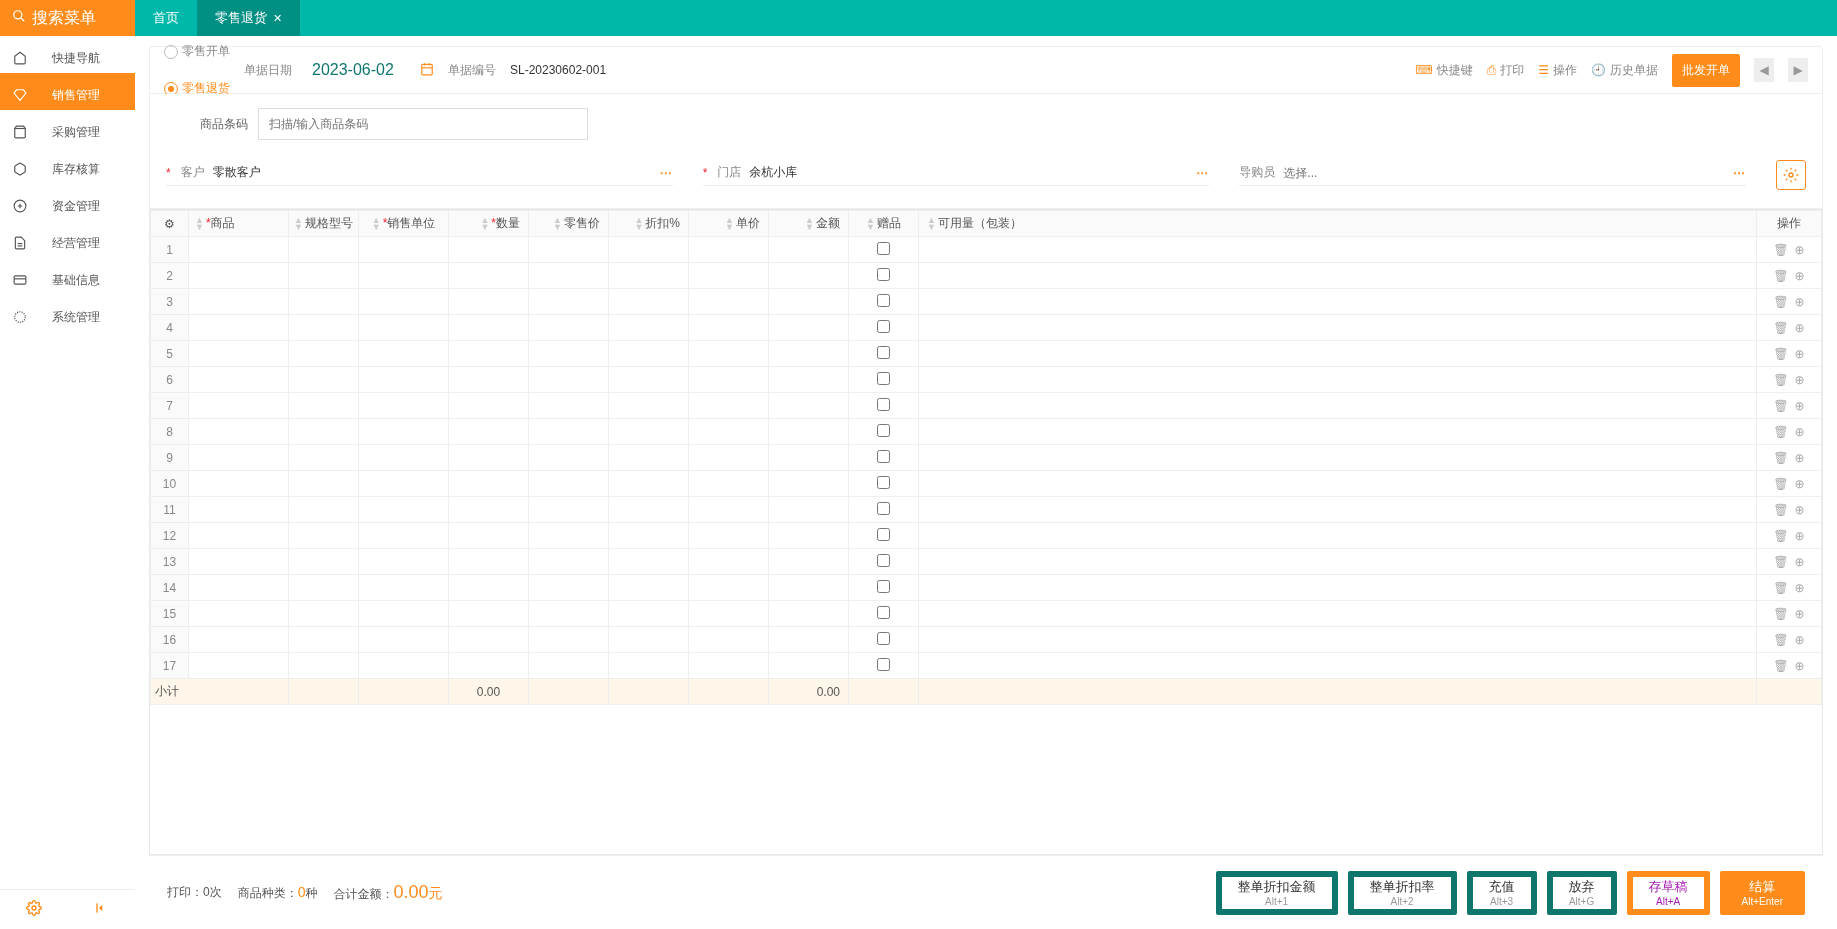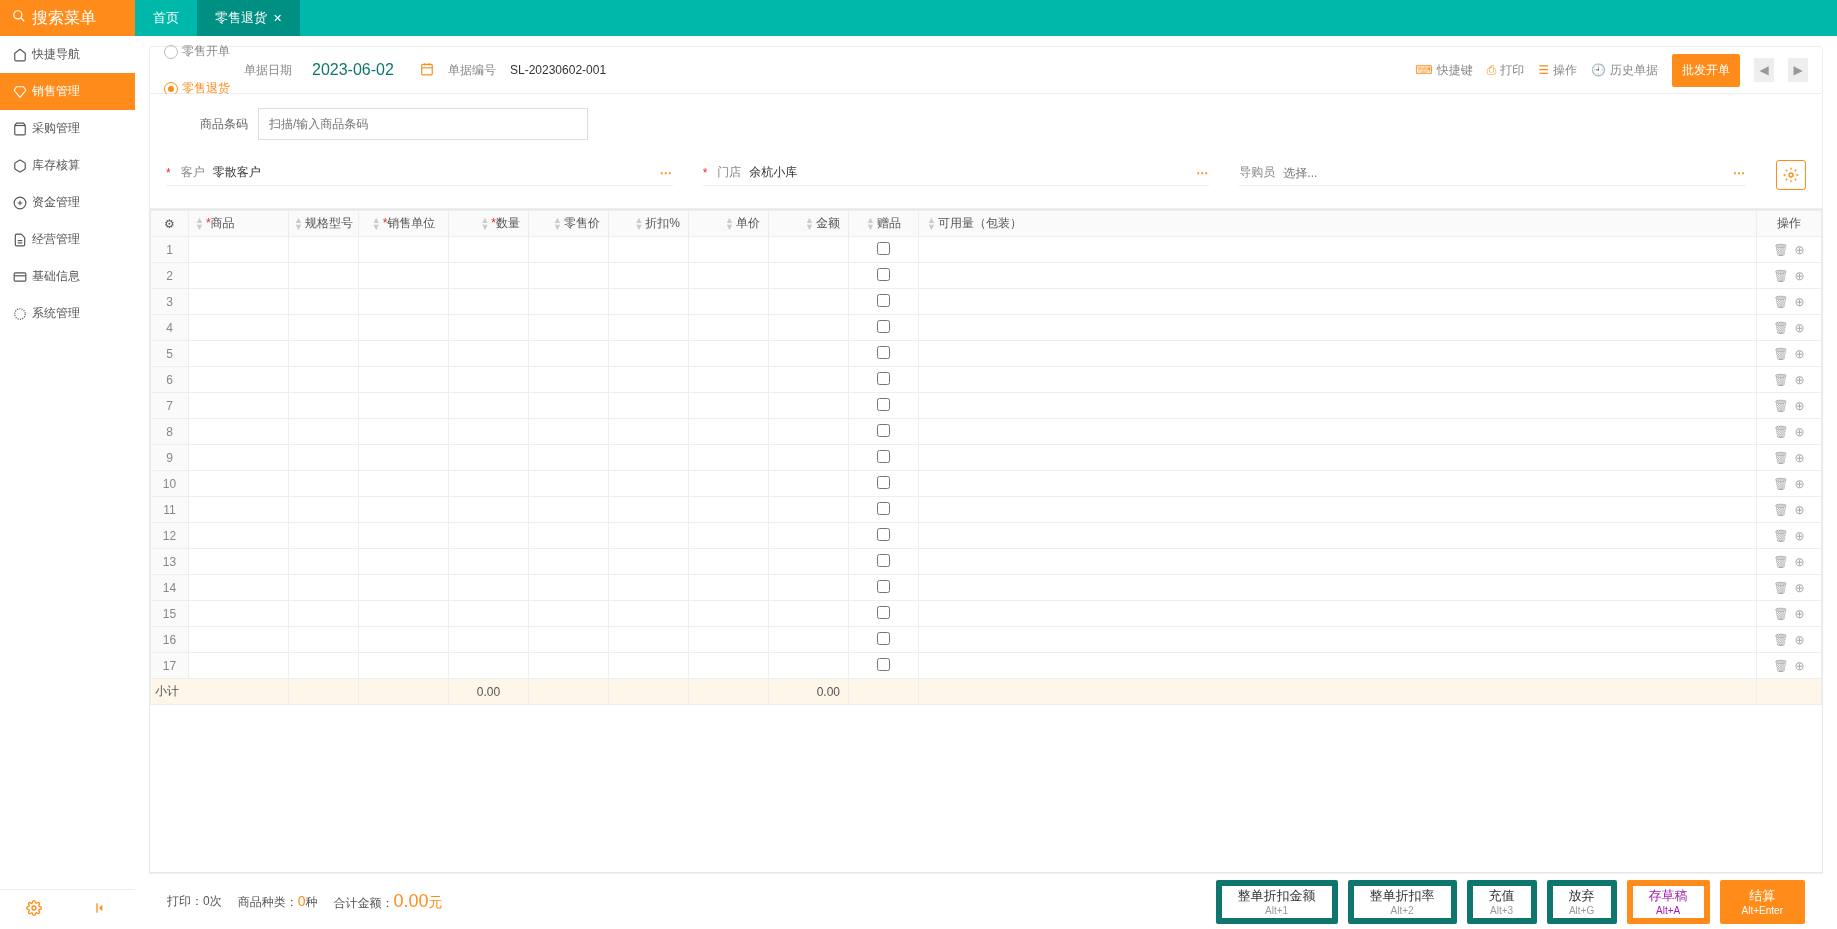--- a/index.html
+++ b/index.html
@@ -2,21 +2,21 @@
 <html><head>
 <meta charset="utf-8">
 <style>
 * { box-sizing: border-box; margin: 0; padding: 0; }
 body { font-family: "Microsoft YaHei", Arial, sans-serif; font-size: 12px; color: #333; background: #f5f5f5; overflow: hidden; }
 .app { display: flex; height: 929px; width: 1837px; position: relative; }
 
 
 .sidebar { width: 135px; background: #fff; display: flex; flex-direction: column; }
 .search-menu { height: 36px; background: #ff8c1a; color: #fff; display: flex; align-items: center; padding: 0 12px; gap: 6px; font-size: 16px; }
-.sidebar-item { height: 37px; display: flex; align-items: center; padding: 0 12px; gap: 4px; color: #555; cursor: pointer; }
+.sidebar-item { height: 37px; display: flex; align-items: flex-start; padding: 14px 12px; gap: 24px; color: #555; cursor: pointer; }
 .sidebar-item.active { background: #ff8c1a; color: #fff; }
 .sidebar-item .icon { width: 16px; height: 16px; display: inline-flex; align-items: center; justify-content: center; }
 .sidebar-footer { margin-top: auto; height: 40px; border-top: 1px solid #eee; display: flex; align-items: center; justify-content: space-around; color: #ff8c1a; }
 
 
 .main { flex: 1; display: flex; flex-direction: column; background: #fff; }
 
 
 .tabbar { height: 36px; background: #00b8a9; display: flex; align-items: stretch; }
 .tab { padding: 0 18px; display: flex; align-items: center; color: #fff; gap: 6px; cursor: pointer; font-size: 13px; }
@@ -73,21 +73,21 @@
 th:nth-child(6), td:nth-child(6){width:80px; text-align:right; padding-right:8px}
 th:nth-child(7), td:nth-child(7){width:80px; text-align:right; padding-right:8px}
 th:nth-child(8), td:nth-child(8){width:80px; text-align:right; padding-right:8px}
 th:nth-child(9), td:nth-child(9){width:80px; text-align:right; padding-right:8px}
 th:nth-child(10), td:nth-child(10){width:70px}
 th:nth-child(11), td:nth-child(11){text-align:left; padding-left:8px}
 th:nth-child(12), td:nth-child(12){width:65px}
 input[type=checkbox]{ width:13px; height:13px; }
 
 
-.footer { height: 56px; border-top: 1px solid #eee; display: flex; align-items: center; padding: 0 18px; gap: 16px; background: #fff; margin: 0 14px; }
+.footer { height: 74px; border-top: 1px solid #eee; display: flex; align-items: center; padding: 0 18px; gap: 16px; background: #fff; margin: 0 14px; }
 .footer .info { color: #555; }
 .footer .num { color: #ff8c1a; font-size: 14px; }
 .footer .amount { color: #ff8c1a; font-size: 18px; }
 .footer-btns { margin-left: auto; display: flex; gap: 10px; align-items: stretch; height: 44px; }
 .fbtn { border: 6px solid #0f766e; padding: 4px 16px; border-radius: 2px; cursor: pointer; display: flex; flex-direction: column; align-items: center; justify-content: center; background: #fff; }
 .fbtn .t { font-size: 13px; color: #333; }
 .fbtn .s { font-size: 10px; color: #999; }
 .fbtn.orange-border { border-color: #ff8c1a; }
 .fbtn.orange-border .t, .fbtn.orange-border .s { color: #a21caf; }
 .fbtn.orange-fill { background: #ff8c1a; border-color: #ff8c1a; }

